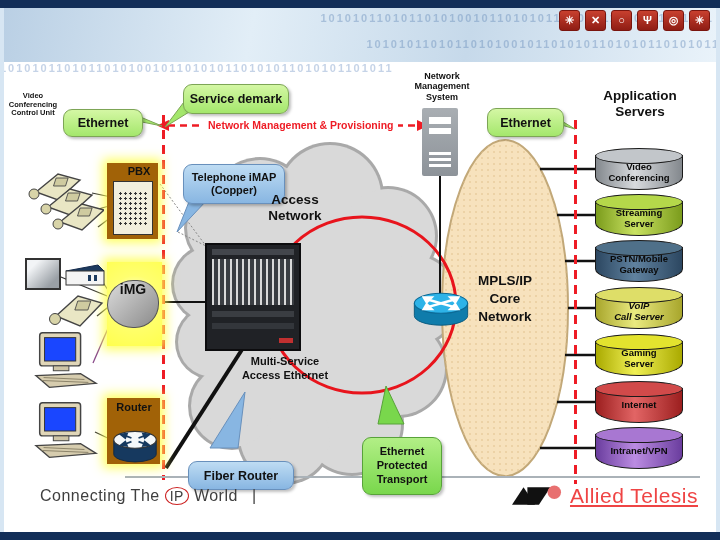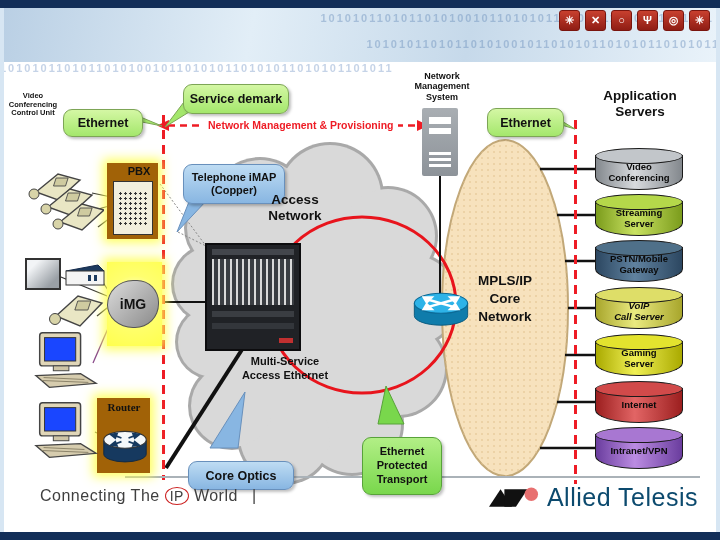--- a/index.html
+++ b/index.html
@@ -32,33 +32,33 @@
   .dev{position:absolute;z-index:3;}
   .nms{width:36px;height:68px;background:linear-gradient(#a9aeb3,#8d9399);border-radius:2px;}
   .nms i{position:absolute;left:7px;background:#fff;display:block;}
   .imap{position:absolute;left:205px;top:243px;width:92px;height:104px;background:#202226;border:2px solid #0c0c0e;z-index:3;}
   .imap .cage{position:absolute;left:5px;right:5px;top:14px;height:46px;
     background:repeating-linear-gradient(90deg,#d9d9d9 0 2px,#3a3d42 2px 6px);}
   .imap .strip{position:absolute;left:5px;right:5px;height:6px;background:#43464c;}
   .imap .name{position:absolute;left:0;right:0;top:30px;text-align:center;color:#fff;font-weight:bold;font-size:21px;
     text-shadow:1px 1px 2px #000,0 0 3px #000;letter-spacing:1px;}
   .img-pod{position:absolute;width:50px;height:46px;background:linear-gradient(135deg,#dcdcdc,#8a8a8a);
-    border:1.5px solid #555;border-radius:50% 42% 46% 50%/52% 46% 50% 48%;display:flex;align-items:center;justify-content:center;
+    border:1.5px solid #555;border-radius:50% 42% 46% 50%/52% 46% 50% 48%;display:flex;justify-content:center;
     font-weight:bold;font-size:14px;color:#111;z-index:3;}
   .cyls{position:absolute;left:595px;top:0;width:88px;z-index:3;}
   .cyl{position:absolute;left:0;width:88px;height:42px;}
   .cyl-body{position:absolute;left:0;right:0;top:7px;bottom:0;border:1.5px solid #1a1a1a;border-top:none;
     border-radius:0 0 50% 50%/0 0 13px 13px;}
   .cyl-top{position:absolute;left:0;right:0;top:0;height:14px;border:1.5px solid #1a1a1a;border-radius:50%;}
   .cyl-label{position:absolute;inset:0;padding-top:7px;display:flex;align-items:center;justify-content:center;
     font-weight:bold;font-size:9.5px;line-height:1.12;text-align:center;white-space:pre-line;color:#0a0a0a;}
   .footer-tag{position:absolute;left:40px;top:487px;display:flex;align-items:center;font-size:16px;color:#3f3f3f;z-index:3;letter-spacing:.5px;}
   .ip-circ{border:1.5px solid #cc2222;border-radius:50%;padding:0 4px;margin:0 5px;font-size:14px;}
   .logo{position:absolute;right:22px;top:483px;display:flex;align-items:center;gap:8px;z-index:3;}
-  .brand{font-size:25px;color:#0c4a6e;letter-spacing:.5px;}
+  .brand{font-size:21px;color:#ef4444;letter-spacing:.5px;text-decoration:underline;}
 </style>
 </head>
 <body>
 
 <div class="slide">
 
   <div class="bar top"></div>
   <div class="bar bottom"></div>
   <div class="edge left"></div>
   <div class="edge right"></div>
@@ -162,21 +162,21 @@
     <polygon points="378,424 404,424 386,386" fill="#79d74c" stroke="#58a23a" stroke-width="1"></polygon>
 
     <line x1="125" y1="477" x2="700" y2="477" stroke="#aab2b8" stroke-width="2"></line>
   </svg>
 
   <div class="callout green" style="left:63px;top:93px;width:78px;height:26px;font-size:12.5px;">Ethernet</div>
   <div class="callout green" style="left:183px;top:68px;width:104px;height:28px;font-size:12.5px;">Service demark</div>
   <div class="callout green" style="left:487px;top:92px;width:75px;height:27px;font-size:12.5px;">Ethernet</div>
   <div class="callout blue" style="left:183px;top:148px;width:100px;height:38px;font-size:11px;line-height:1.2;">Telephone iMAP
 (Copper)</div>
-  <div class="callout blue" style="left:188px;top:445px;width:104px;height:27px;font-size:12.5px;">Core Optics</div>
+  <div class="callout blue" style="left:188px;top:445px;width:104px;height:27px;font-size:12.5px;">Fiber Router</div>
   <div class="callout green2" style="left:362px;top:421px;width:78px;height:56px;font-size:11px;line-height:1.25;">Ethernet
 Protected
 Transport</div>
   <div class="redtext" style="left:204px;top:119px;font-size:10.5px;">Network Management &amp; Provisioning</div>
 
   <div class="lbl" style="left:4px;top:92px;width:58px;font-size:7.5px;line-height:1.15;">Video
 Conferencing
 Control Unit</div>
   <div class="lbl" style="left:410px;top:71px;width:64px;font-size:9px;line-height:1.15;">Network
 Management
@@ -194,21 +194,21 @@
   <div class="ybox" style="left:107px;top:163px;width:51px;height:76px;">
     <div class="lbl" style="left:14px;top:2px;width:36px;font-size:11px;">PBX</div>
     <div class="dev" style="left:6px;top:18px;width:38px;height:52px;background:#f2efdd;border:1.5px solid #333;">
       <div style="position:absolute;inset:9px 4px 7px 4px;background:radial-gradient(#333 1px,transparent 1.3px);background-size:5px 5px;"></div>
     </div>
   </div>
   <div class="ybox" style="left:107px;top:262px;width:55px;height:84px;background:radial-gradient(circle at 50% 45%,#ffffff 0%,#ffff70 45%,#ffff4d 100%);"></div>
   <div class="img-pod" style="left:107px;top:280px;">
       <span>iMG</span>
     </div>
-  <div class="ybox" style="left:97px;top:398px;width:53px;height:75px;font-family:Liberation Serif, serif;">
+  <div class="ybox" style="left:107px;top:398px;width:53px;height:66px;">
     <div class="lbl" style="left:4px;top:3px;width:46px;font-size:11px;">Router</div>
     <svg class="dev" style="left:5px;top:26px;" width="46" height="44" viewBox="0 0 52 46">
       <path d="M2 16 L2 32 A24 9 0 0 0 50 32 L50 16" fill="#16395f" stroke="#0c2744" stroke-width="1"></path>
       <ellipse cx="26" cy="16" rx="24" ry="9.5" fill="#f5f8fa" stroke="#333" stroke-width="1.2"></ellipse>
       <g stroke="#16395f" stroke-width="2" fill="#16395f">
         <line x1="22" y1="14" x2="14" y2="11"></line>
           <polygon points="10,10 17,9 15,14"></polygon>
         <line x1="30" y1="14" x2="38" y2="11"></line>
           <polygon points="42,10 35,9 37,14"></polygon>
         <line x1="22" y1="18" x2="14" y2="21"></line>

